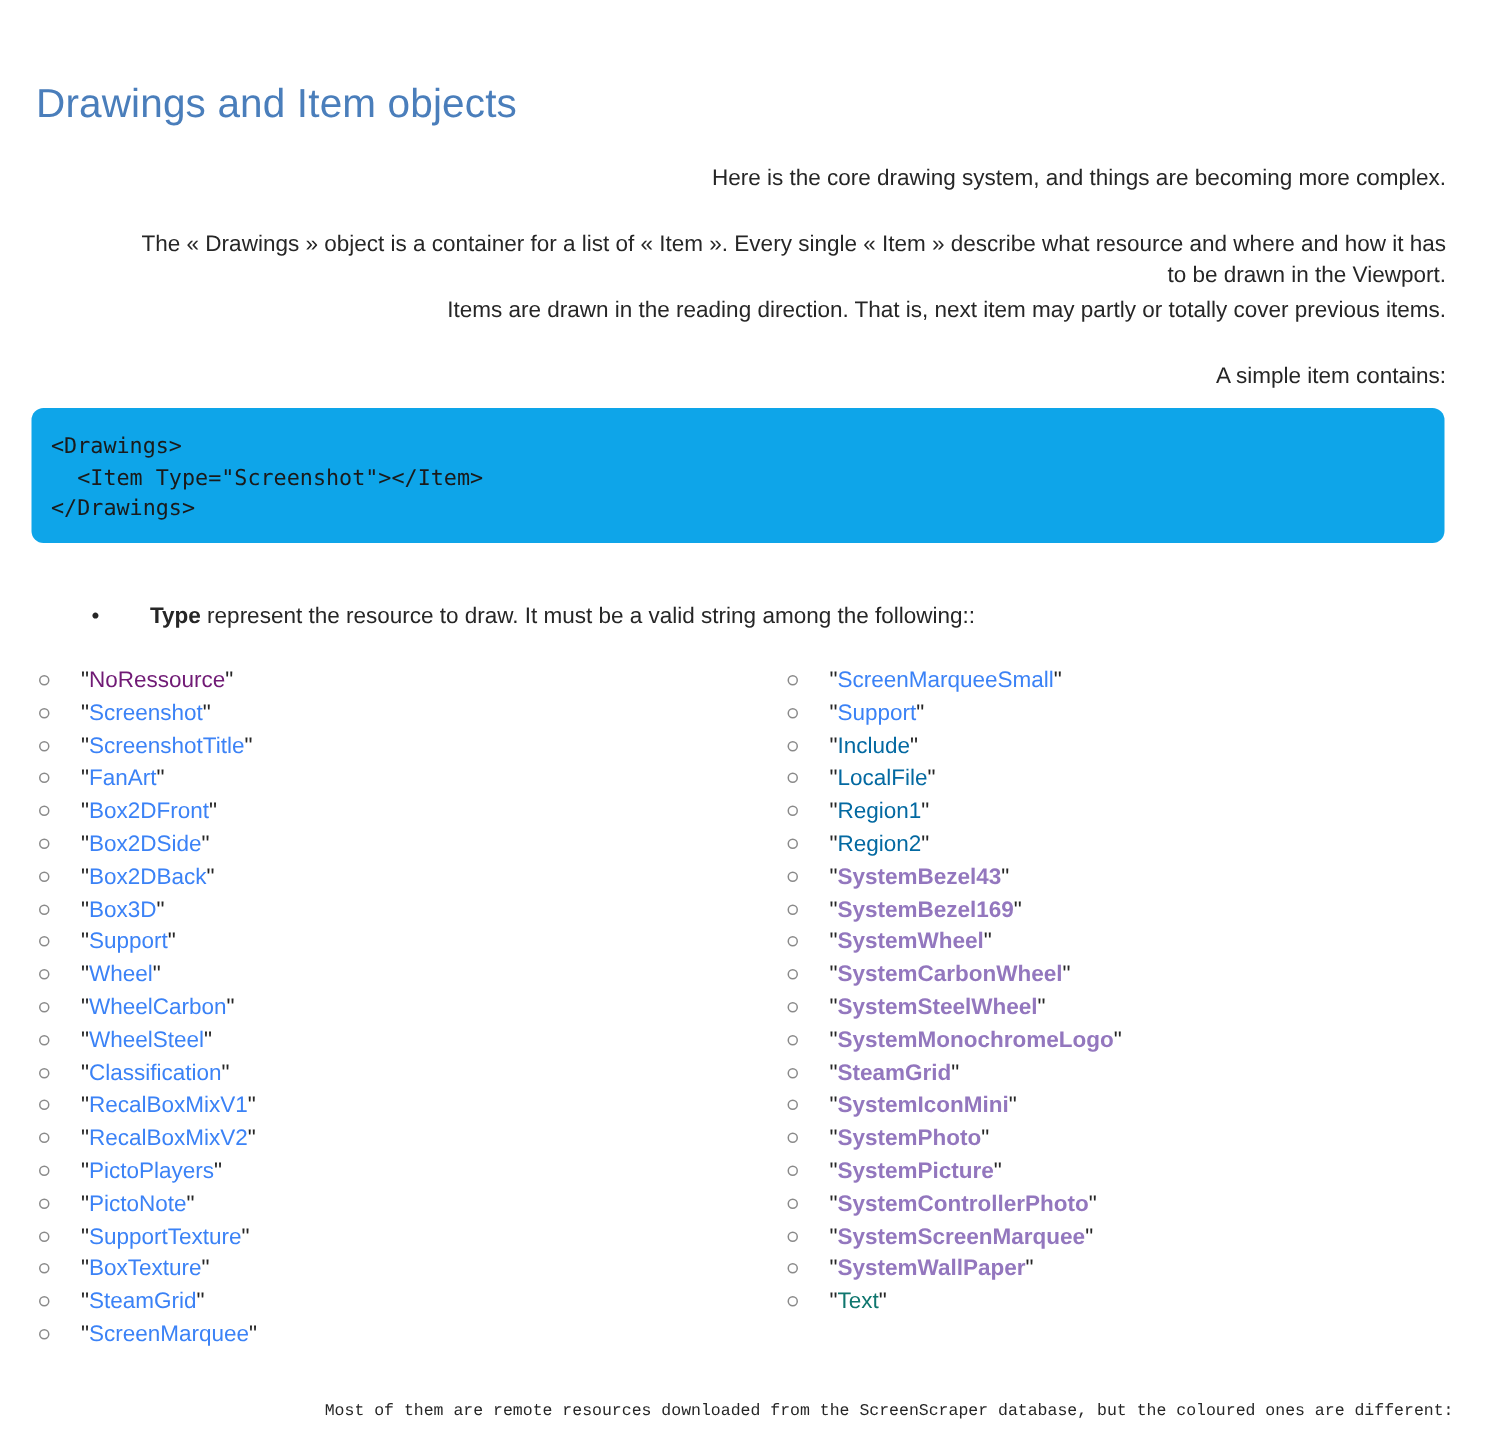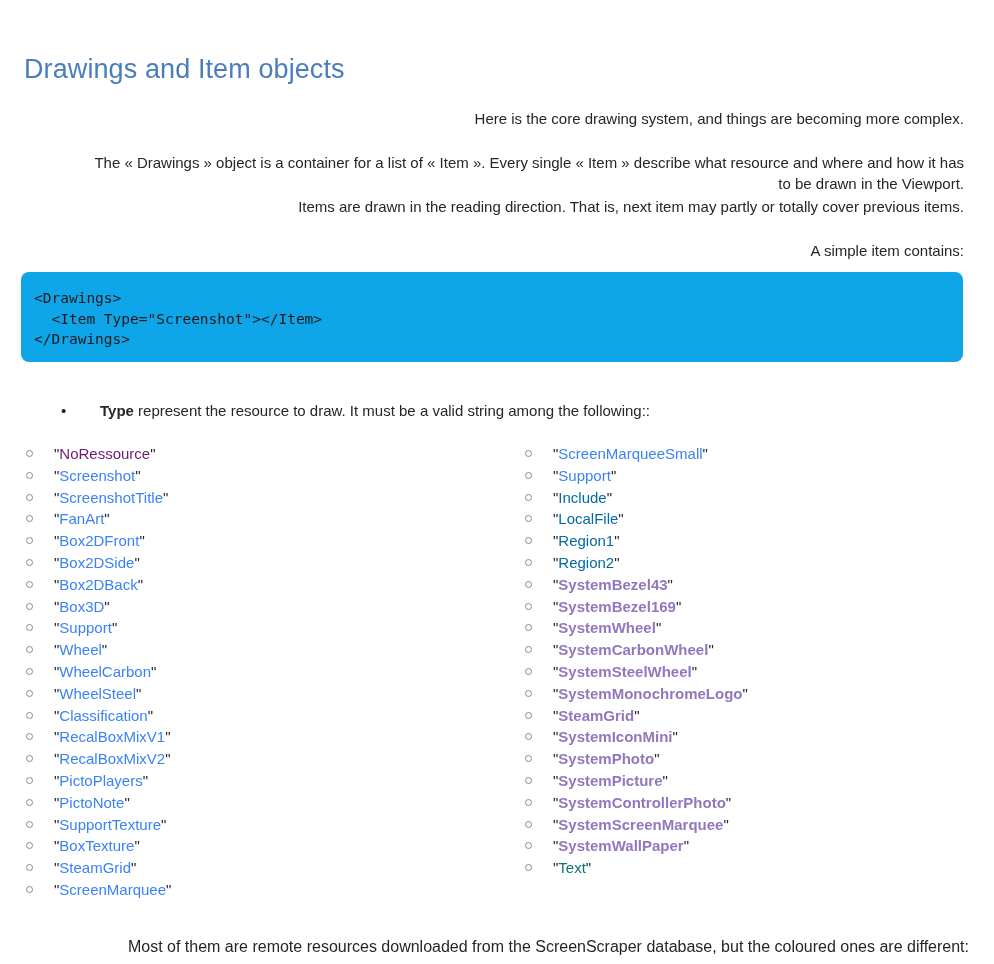--- a/index.html
+++ b/index.html
@@ -133,22 +133,23 @@
   .nm.c-blue   { color: #0369a1; }
   .nm.c-purple { color: #9377BE; font-weight: bold; }
   .nm.c-green  { color: #0f766e; }
 
   
   #para-closing {
     position: absolute;
     left: 24px;
     top: 920px;
     width: 945px;
-    font-size: 16px;
-    line-height: 21px;
+    font-size: 11px;
+    line-height: 21px;
+    font-family: Liberation Mono, monospace;
   }
 </style>
 </head>
 <body>
 
 <div class="page">
 
   <h1 class="doc-title">Drawings and Item objects</h1>
 
   <p class="para indent" id="para-intro">Here is the core drawing system, and things are becoming more complex.</p>

